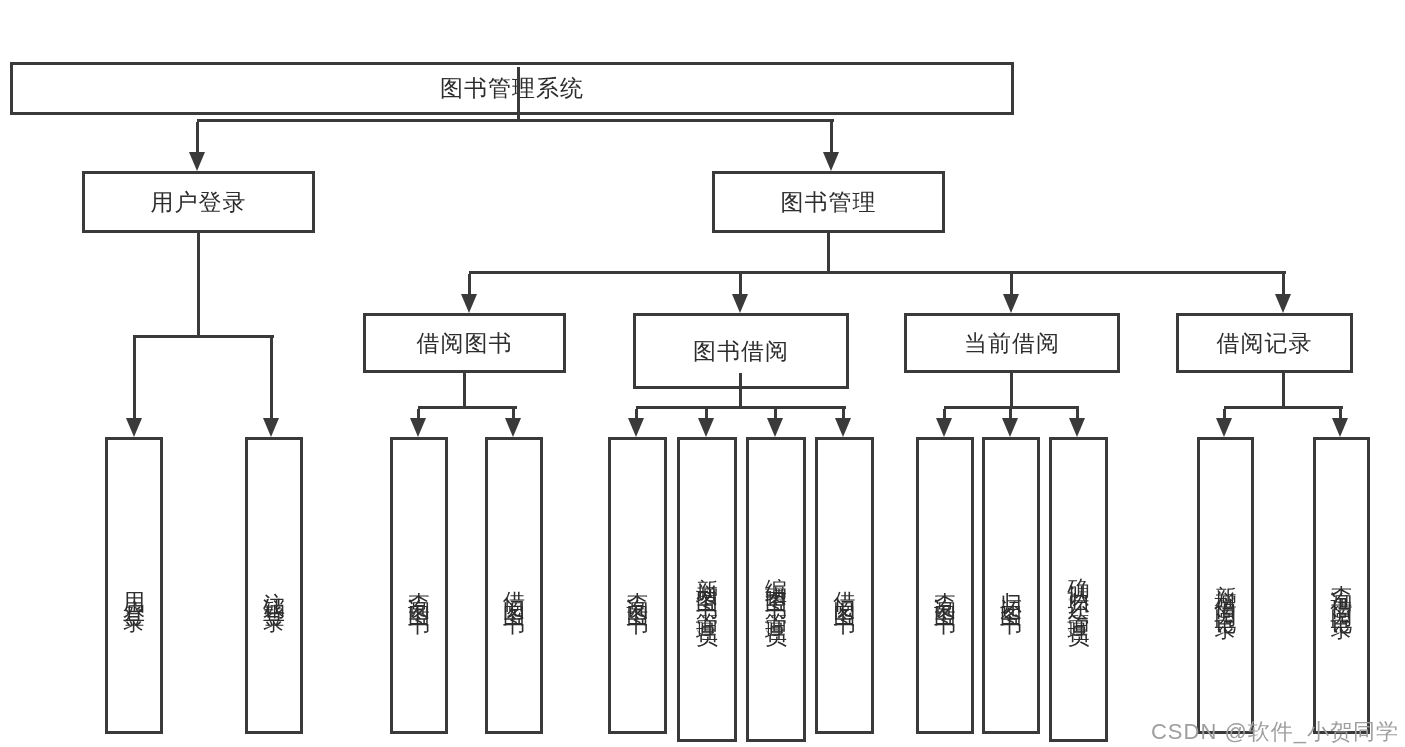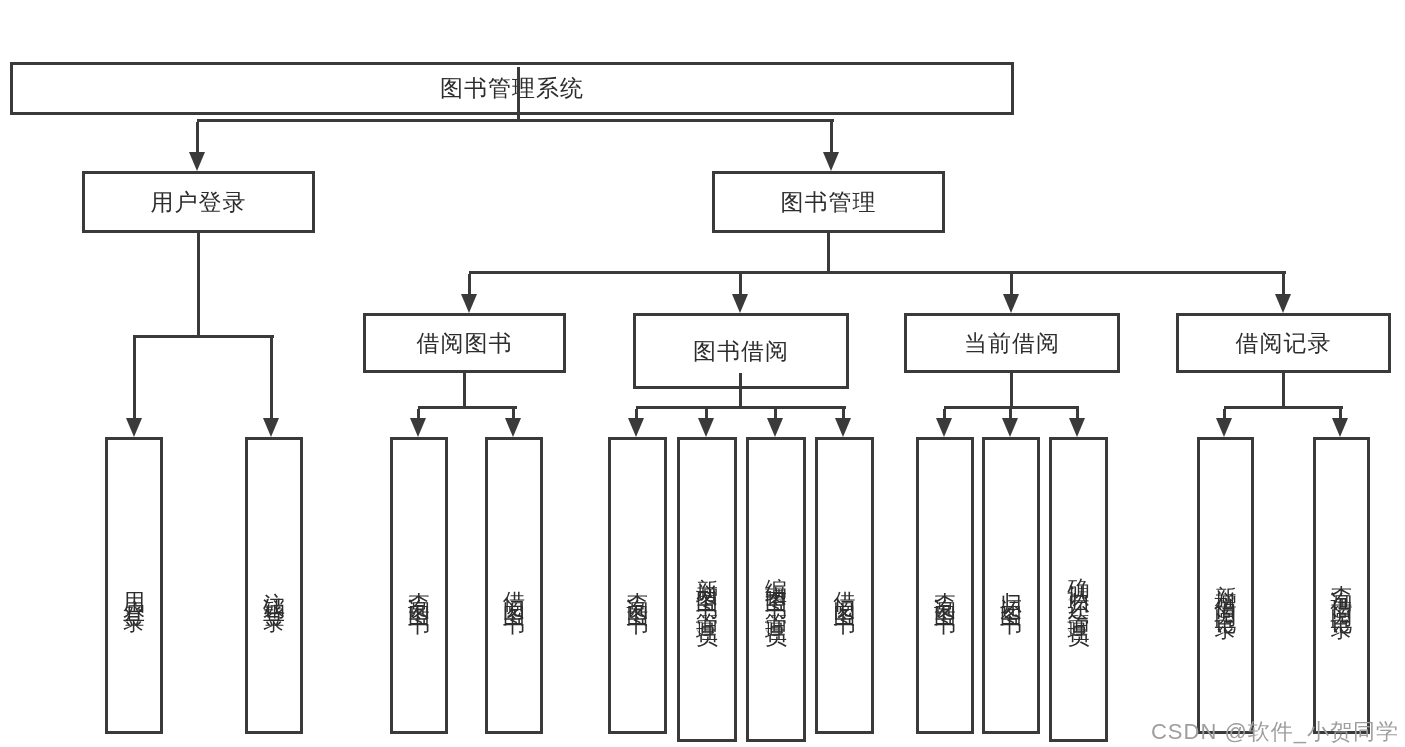--- a/index.html
+++ b/index.html
@@ -130,21 +130,21 @@
 
   <div class="node" style="left:363px; top:313px; width:203px; height:60px;">
     <span>借阅图书</span>
   </div>
   <div class="node" style="left:633px; top:313px; width:216px; height:76px;">
     <span>图书借阅</span>
   </div>
   <div class="node" style="left:904px; top:313px; width:216px; height:60px;">
     <span>当前借阅</span>
   </div>
-  <div class="node" style="left:1176px; top:313px; width:215px; height:60px;justify-content:center;">
+  <div class="node" style="left:1176px; top:313px; width:177px; height:60px;justify-content:center;">
     <span>借阅记录</span>
   </div>
 
   <div>
     <div class="vline" style="left:463px; top:373px; height:36px;"></div>
     <div class="hline" style="left:418px; top:406px; width:99px;"></div>
     <div class="arrow" style="left:410px; top:409px; height:28px;"></div>
     <div class="arrow" style="left:505px; top:409px; height:28px;"></div>
   </div>
 

